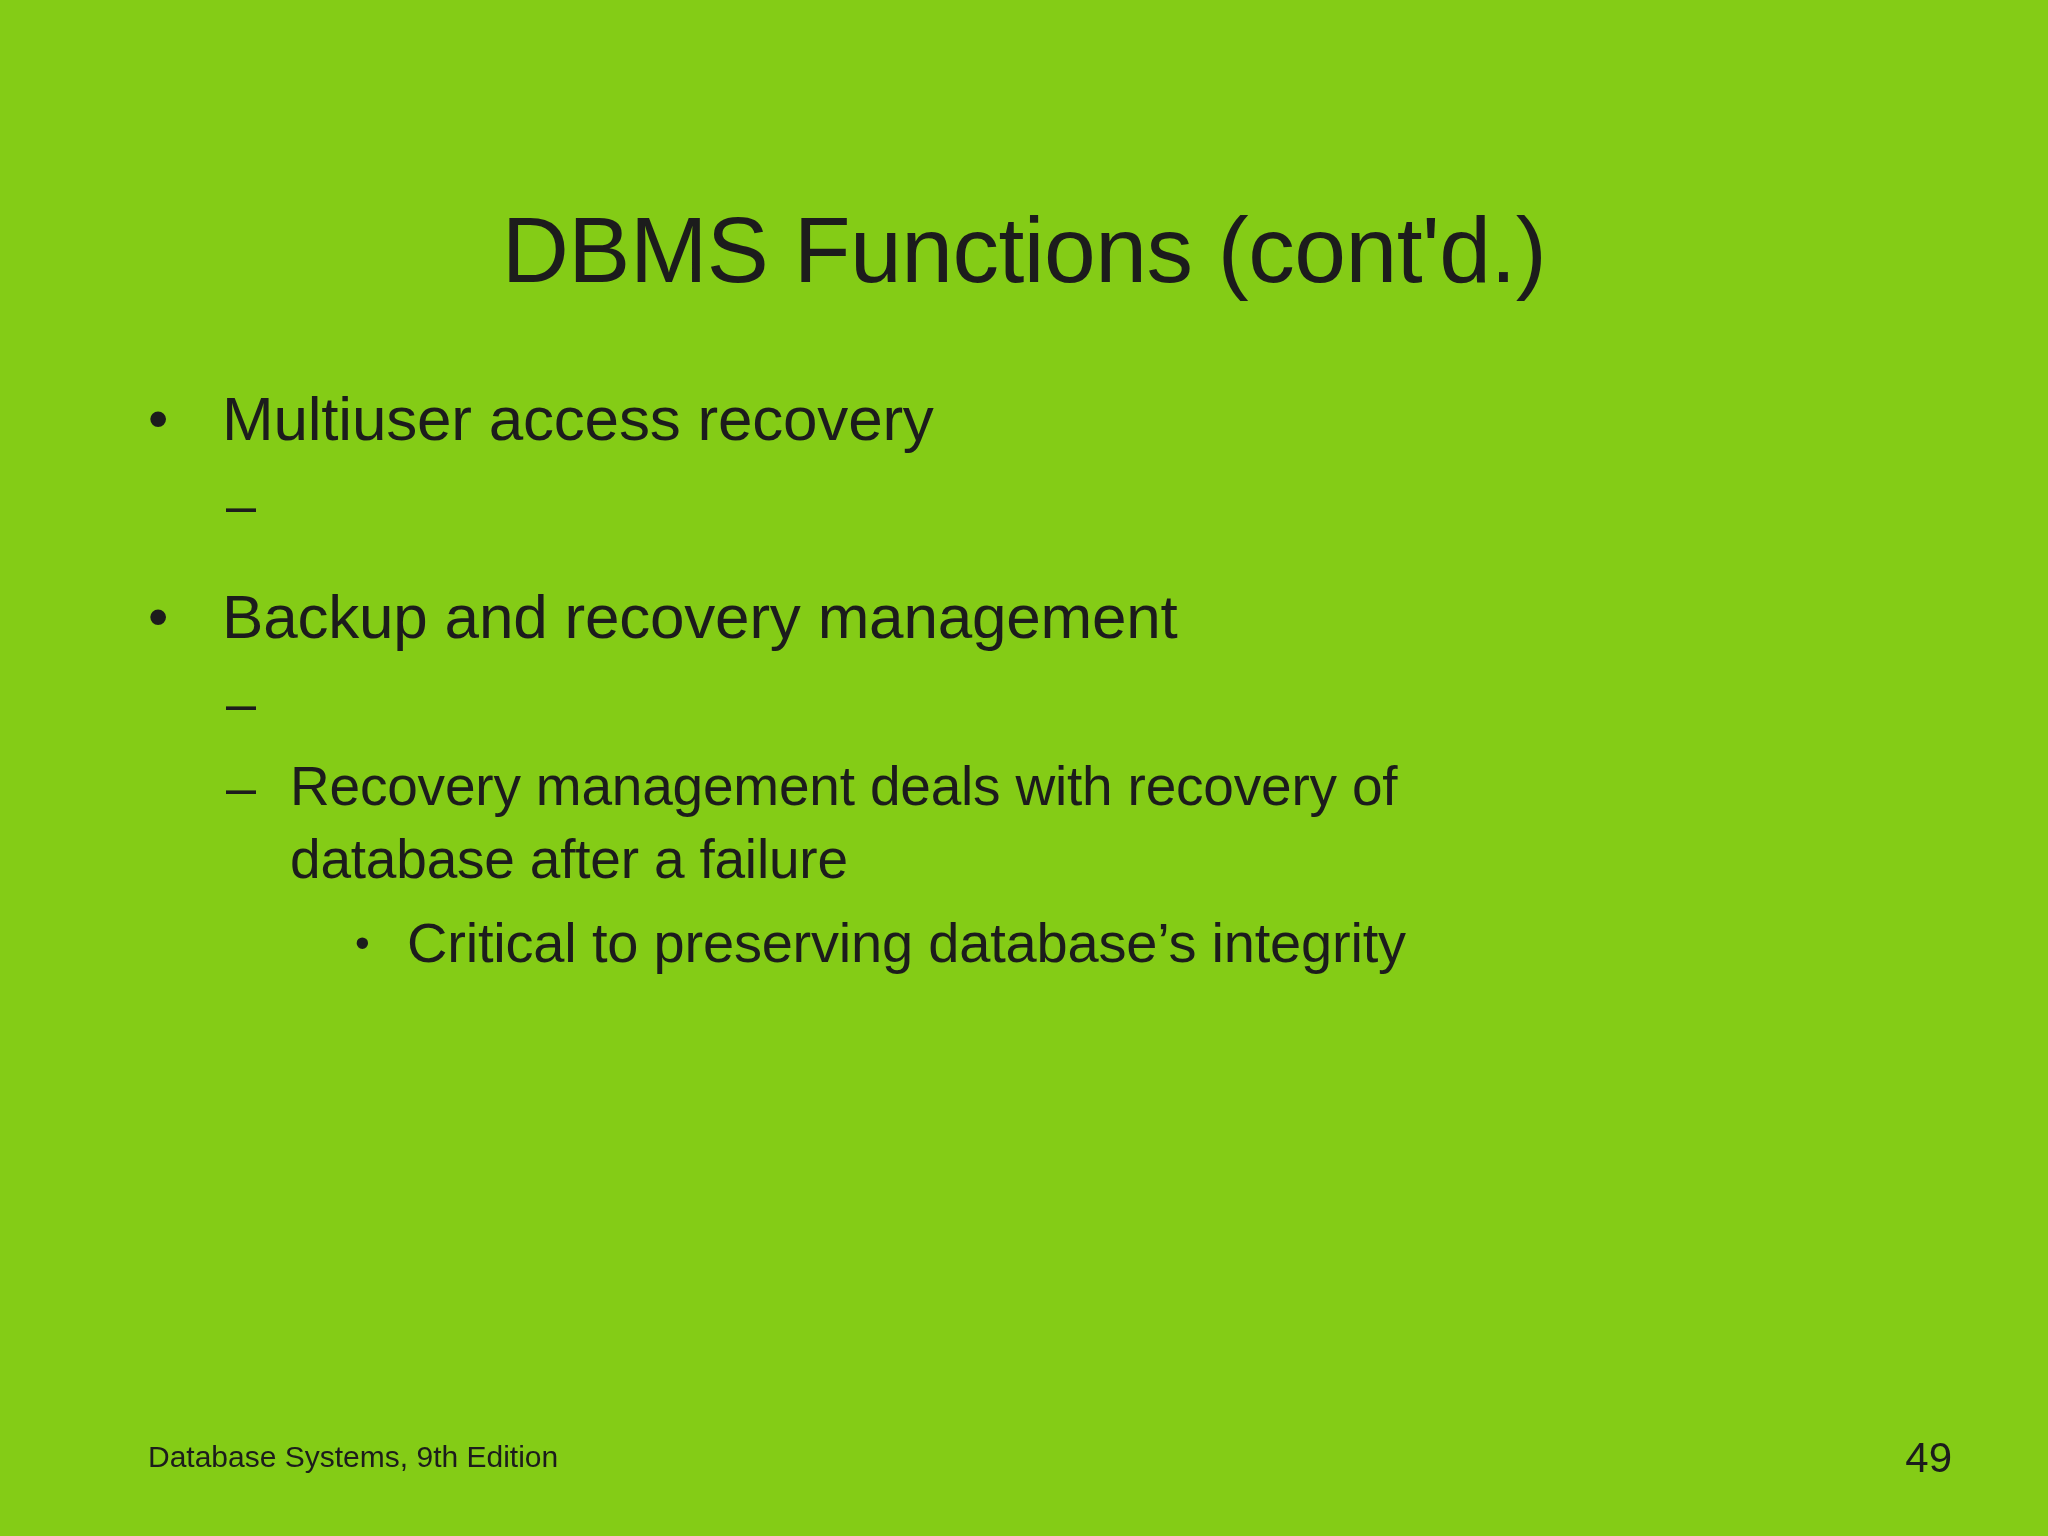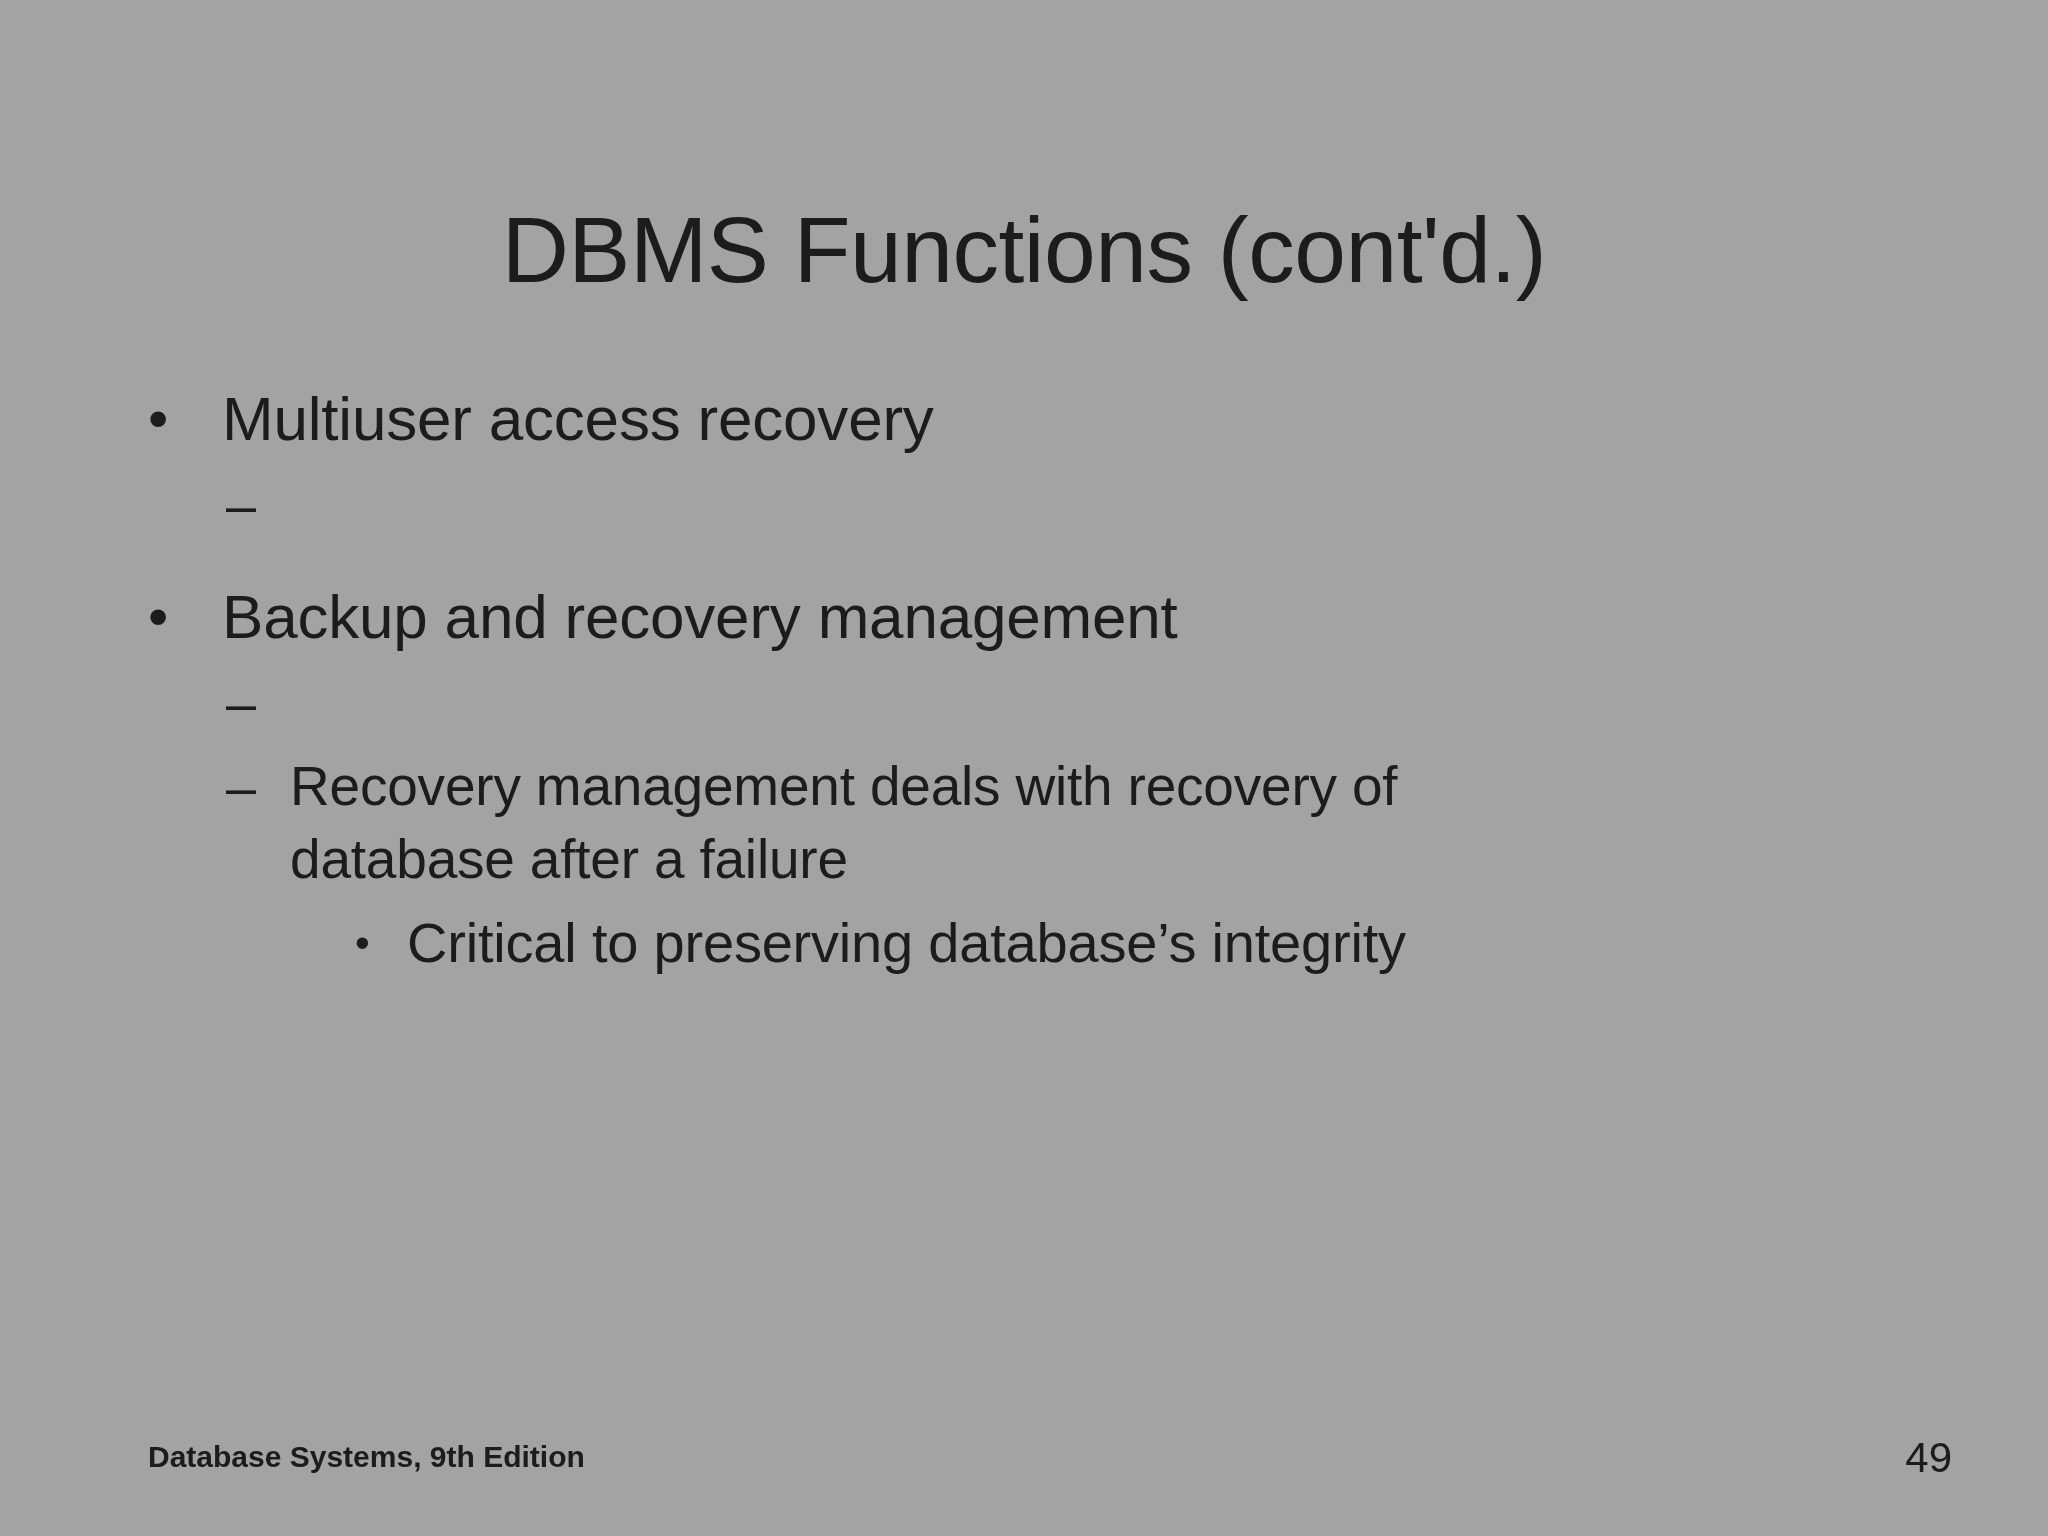--- a/index.html
+++ b/index.html
@@ -4,21 +4,21 @@
 <style>
   html, body {
     margin: 0;
     padding: 0;
     background: #ffffff;
   }
   .slide {
     position: relative;
     width: 2048px;
     height: 1536px;
-    background: #a3a3a3;
+    background: #84cc16;
     font-family: "Liberation Sans", sans-serif;
     color: #1a1a1a;
     overflow: hidden;
     box-sizing: border-box;
     padding-left: 40px;
   }
 
   
   .slide-title {
     position: absolute;
@@ -115,21 +115,21 @@
     left: 0;
     bottom: 52px;
     width: 2048px;
     height: 44px;
   }
   .footer-left {
     position: absolute;
     left: 148px;
     top: 0;
     font-size: 30px;
-    font-weight: bold;
+    font-weight: normal;
     color: #1c1c1c;
     letter-spacing: 0px;
   }
   .footer-right {
     position: absolute;
     right: 96px;
     top: -6px;
     font-size: 42px;
     color: #1c1c1c;
   }

